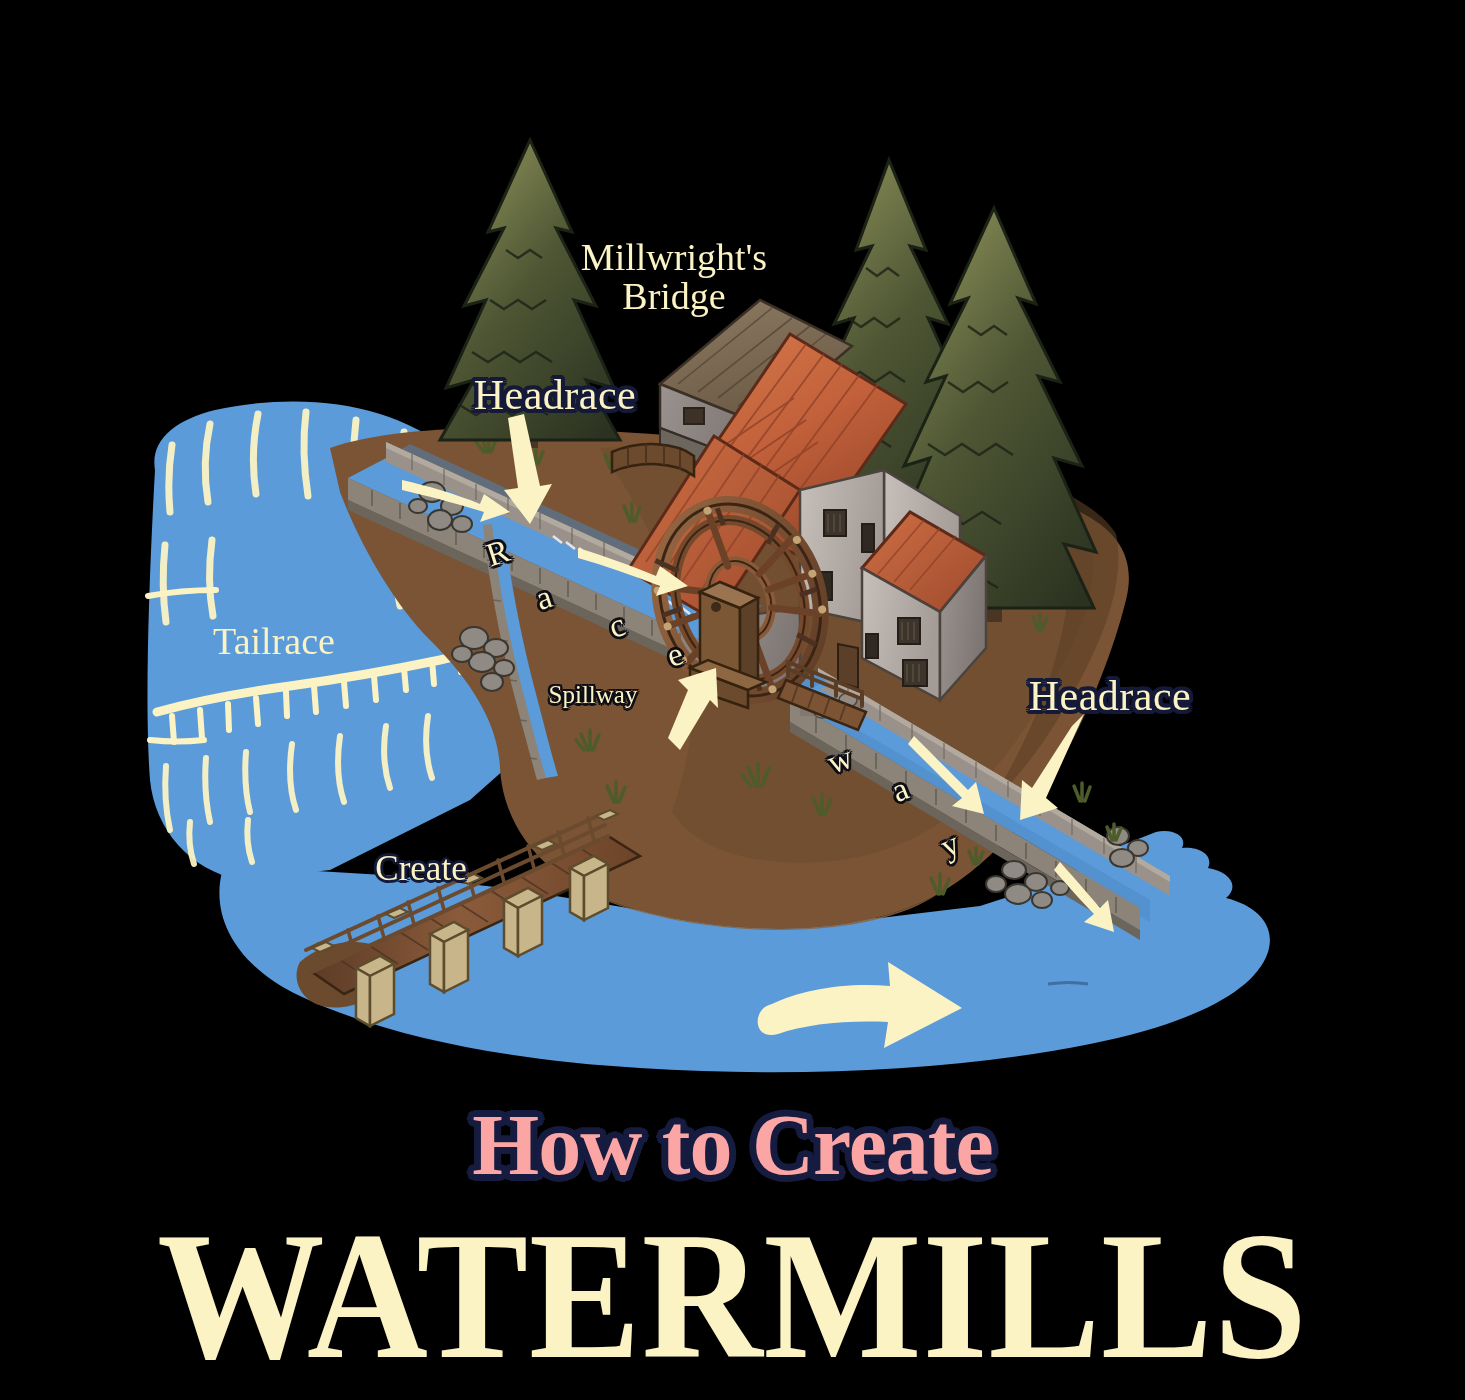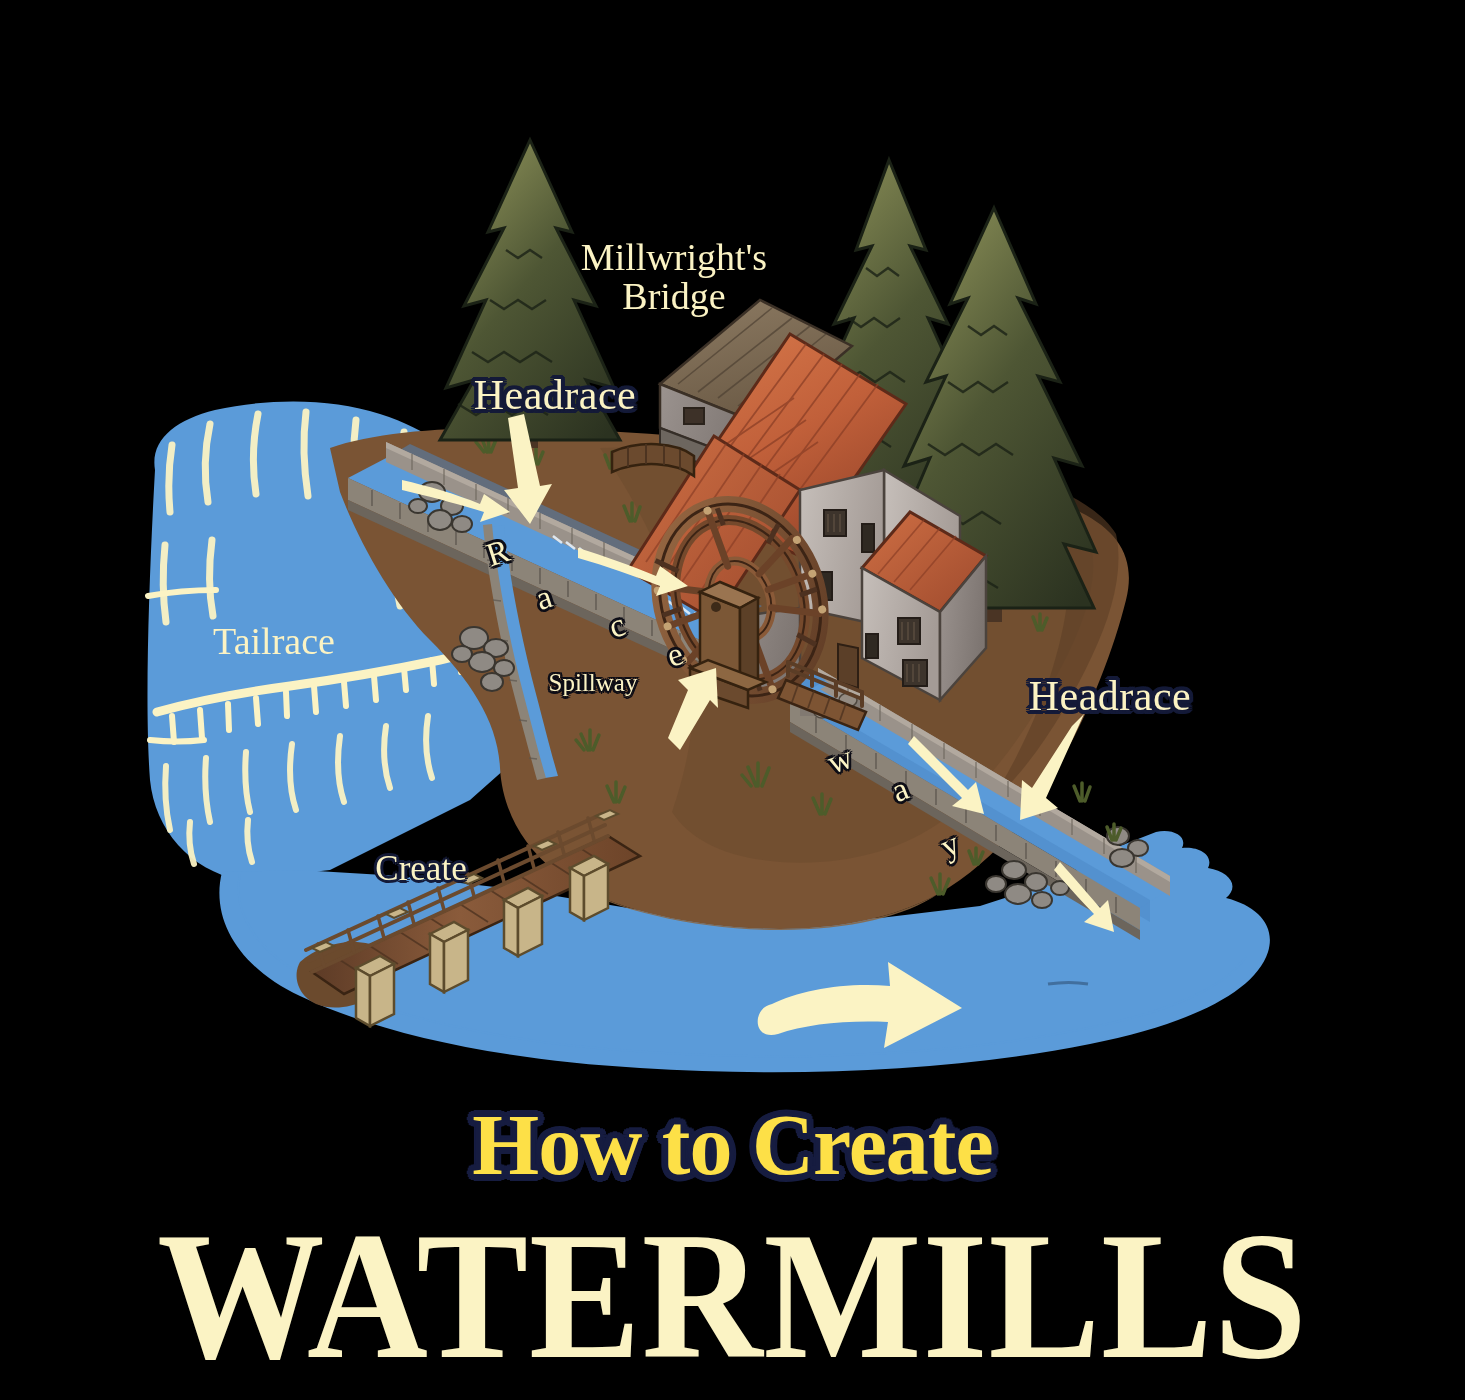--- a/index.html
+++ b/index.html
@@ -54,38 +54,39 @@
   }
   .lbl-plain {
     font-size: 38px;
     text-shadow: 0 0 0 transparent;
   }
   .lbl-small {
     font-size: 25px;
     text-shadow:
       -2px -2px 0 #0d0d16, 2px -2px 0 #0d0d16, -2px 2px 0 #0d0d16, 2px 2px 0 #0d0d16,
       0 -2.5px 0 #0d0d16, 0 2.5px 0 #0d0d16, -2.5px 0 0 #0d0d16, 2.5px 0 0 #0d0d16;
+    margin-top: 12px;
   }
   .letter {
     position: absolute;
     color: #fbf3c4;
     font-family: "Liberation Serif", serif;
     font-size: 33px;
     text-shadow:
       -2px -2px 0 #0d0d16, 2px -2px 0 #0d0d16, -2px 2px 0 #0d0d16, 2px 2px 0 #0d0d16,
       0 -3px 0 #0d0d16, 0 3px 0 #0d0d16, -3px 0 0 #0d0d16, 3px 0 0 #0d0d16;
   }
 
   
   #title-sub {
     position: absolute;
     left: 0; right: 0;
     top: 1095px;
     text-align: center;
-    color: #fde047;
+    color: #fca5a5;
     font-family: "Liberation Serif", serif;
     font-weight: bold;
     font-size: 86px;
     letter-spacing: -1px;
     text-shadow:
       -5px -5px 0 #161c40, 5px -5px 0 #161c40, -5px 5px 0 #161c40, 5px 5px 0 #161c40,
       0 -7px 0 #161c40, 0 7px 0 #161c40, -7px 0 0 #161c40, 7px 0 0 #161c40,
       -3px -6px 0 #161c40, 3px -6px 0 #161c40, -6px -3px 0 #161c40, 6px -3px 0 #161c40,
       -6px 3px 0 #161c40, 6px 3px 0 #161c40, -3px 6px 0 #161c40, 3px 6px 0 #161c40;
   }

